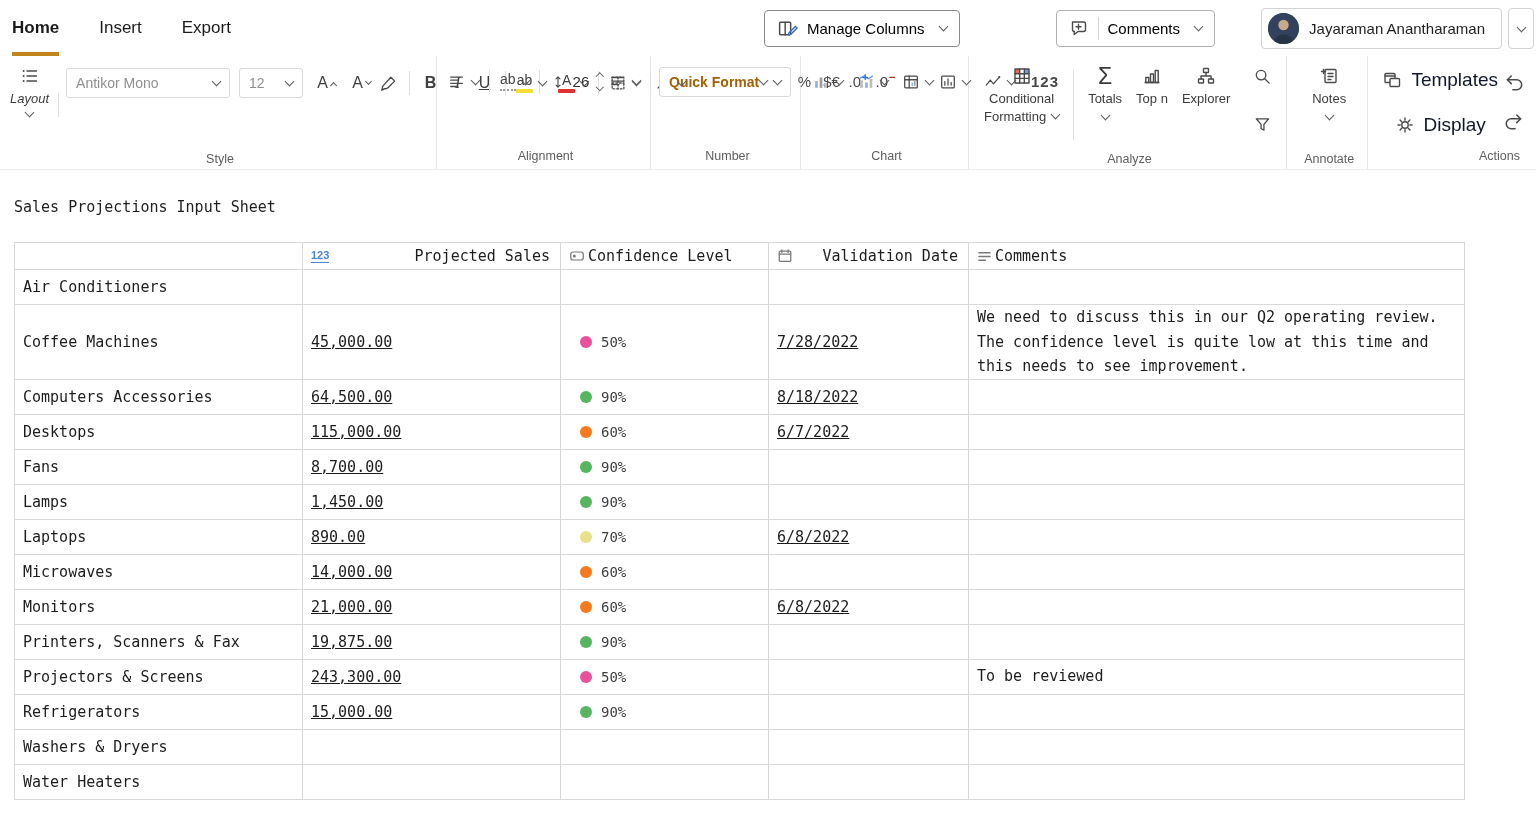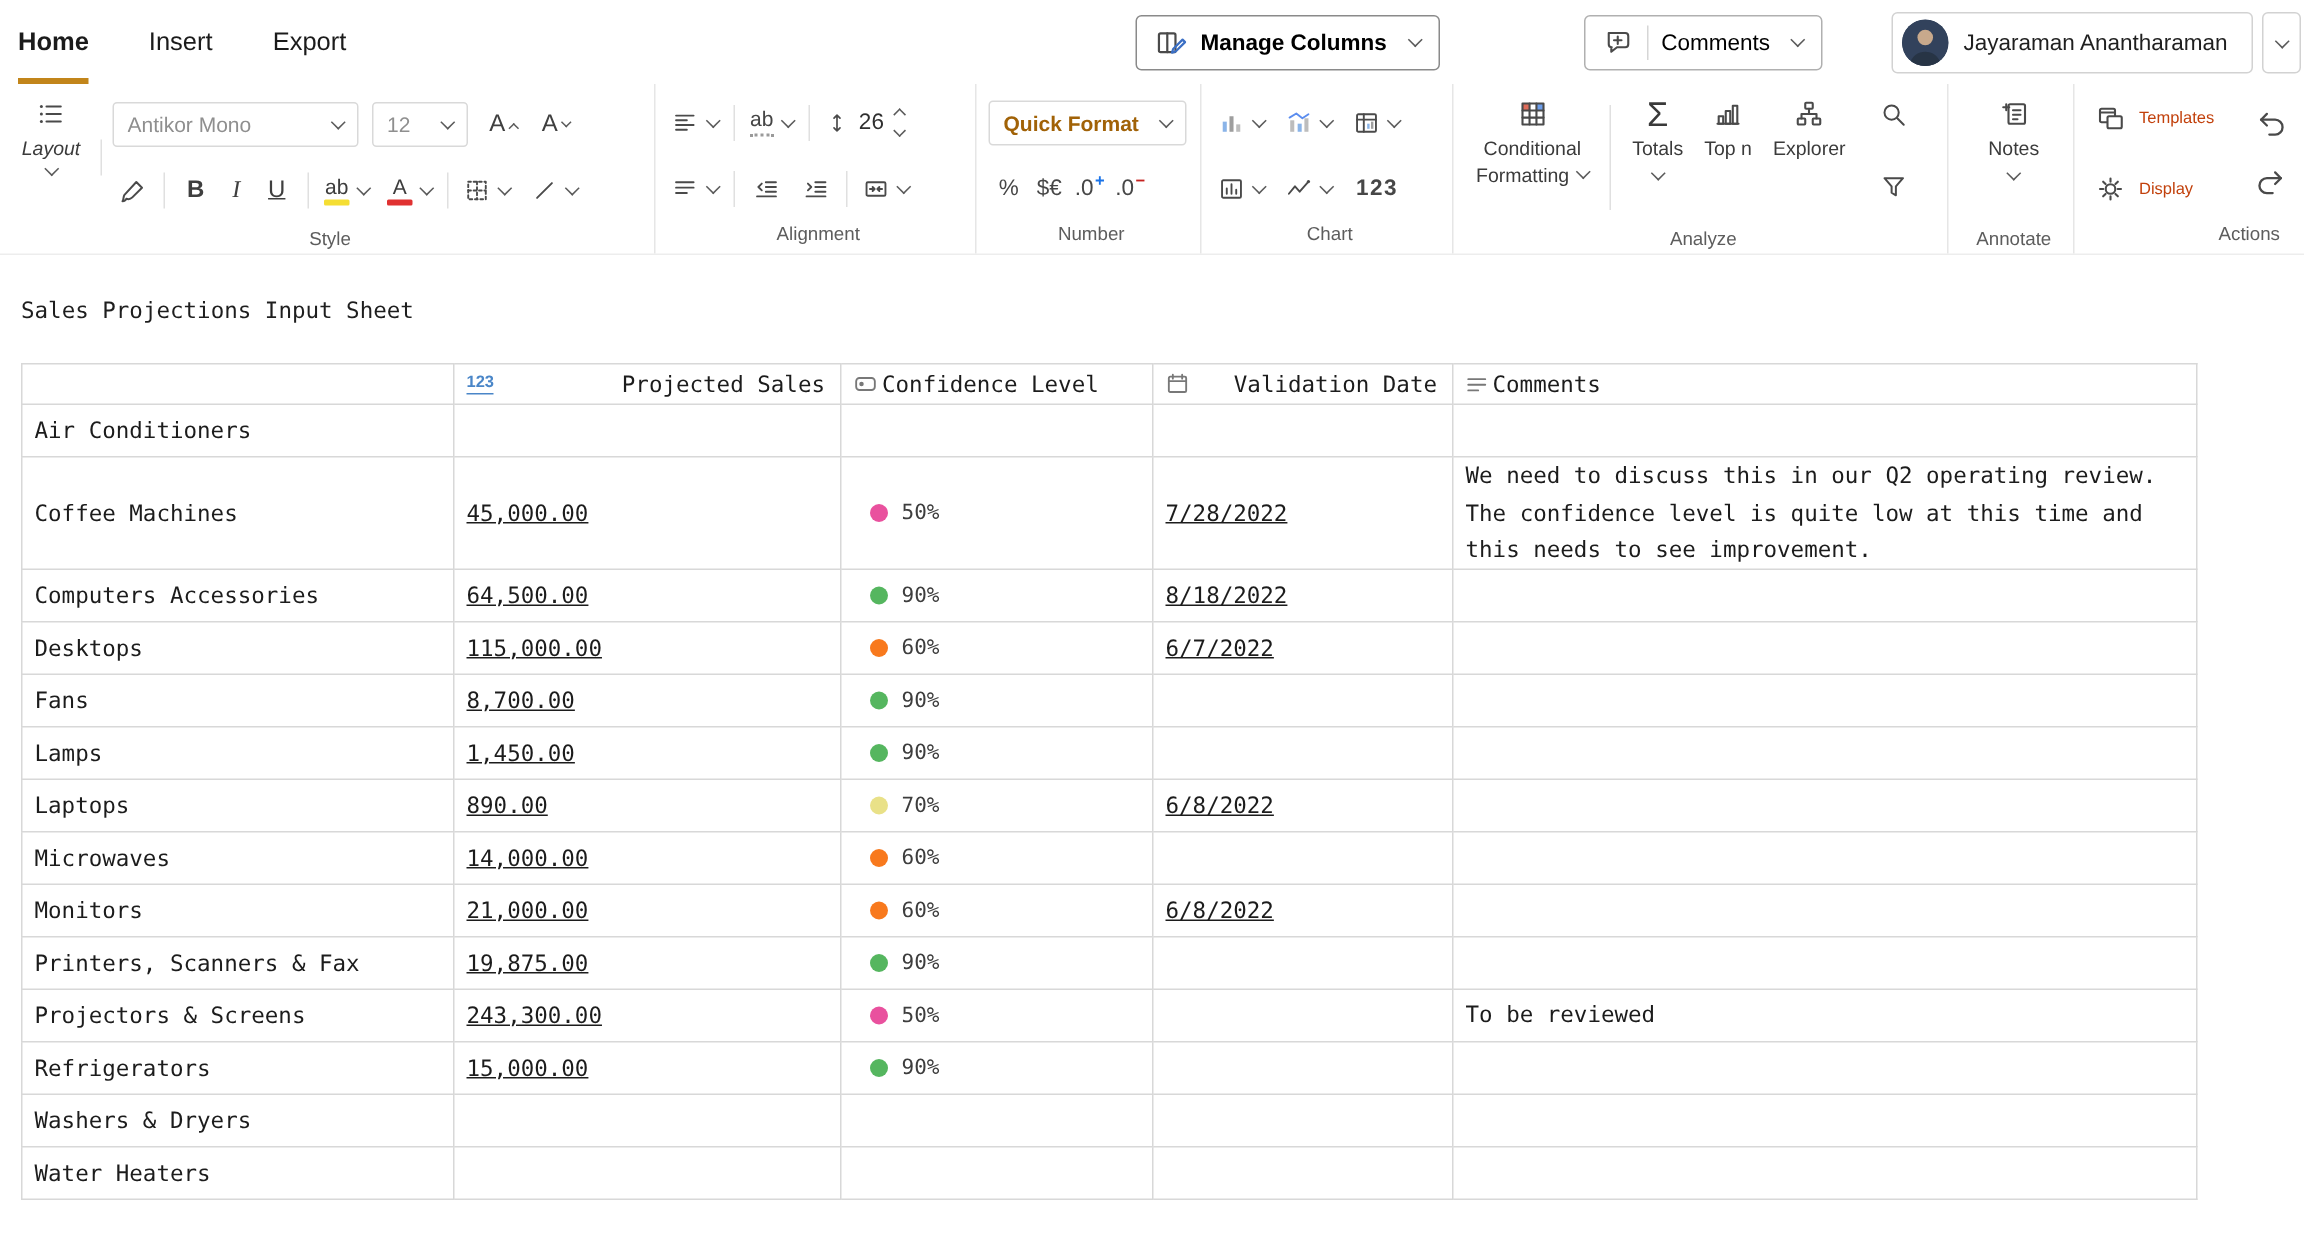--- a/index.html
+++ b/index.html
@@ -23,39 +23,39 @@
 
   
   .menubar{height:56px;display:flex;align-items:stretch;padding-left:12px;background:#fff;}
   .tabs{display:flex;gap:40px;}
   .tab{display:flex;align-items:center;font-size:17px;color:#1b1b1b;border-bottom:4px solid transparent;
        padding-top:4px;cursor:pointer;}
   .tab.active{font-weight:700;border-bottom-color:var(--accent);}
   .menubar-right{margin-left:auto;display:flex;align-items:center;}
   .btn-outline{display:flex;align-items:center;gap:9px;border:1px solid #8a8a8a;border-radius:4px;
        height:37px;padding:0 12px;font-size:15px;background:#fff;cursor:pointer;}
-  .mc-btn{font-weight:700;margin-right:96px;}
+  .mc-btn{font-weight:400;margin-right:96px;}
   .comments-btn{border-color:#b0b0b0;margin-right:46px;font-weight:400;}
   .btn-divider{width:1px;height:23px;background:#d6d6d6;}
   .account{display:flex;align-items:center;gap:10px;border:1px solid #d2d2d2;border-radius:4px;
        height:41px;padding:0 16px 0 6px;font-size:15px;cursor:pointer;}
   .avatar{width:31px;height:31px;border-radius:50%;background:#31415a;display:flex;align-items:center;justify-content:center;overflow:hidden;}
   .caretbox{width:26px;height:41px;border:1px solid #d2d2d2;border-radius:4px;display:flex;
        align-items:center;justify-content:center;margin:0 2px 0 6px;cursor:pointer;}
   .caretbox .chev{margin:-2px 0 0 0;}
 
   
   .ribbon{display:flex;height:114px;border-bottom:1px solid #ededed;}
   .rgroup{border-right:1px solid #e6e6e6;display:flex;flex-direction:column;padding:3px 4px 0 8px;}
   .rgroup:last-child{border-right:none;}
   .gcontent{flex:1;display:flex;align-items:center;}
   .glabel{font-size:12.5px;color:#5d5d5d;text-align:center;padding:1px 0 6px;}
   .g-style{width:437px;} .g-align{width:214px;} .g-number{width:150px;}
   .g-chart{width:168px;} .g-analyze{width:330px;} .g-annotate{width:84px;} .g-actions{flex:1;padding-right:6px;}
-  .stack{display:flex;flex-direction:column;justify-content:space-between;height:84px;flex:1;padding:2px 0;}
+  .stack{display:flex;justify-content:flex-start;height:84px;flex:1;padding:2px 0;}
   .rrow{display:flex;align-items:center;height:36px;}
   .minisep{width:1px;height:24px;background:#e0e0e0;margin:0 7px;flex:none;align-self:center;}
   .ibtn{display:flex;align-items:center;justify-content:center;min-width:27px;height:30px;
         padding:0 3px;border-radius:3px;color:#3f3f3f;cursor:pointer;}
   .g-b{font-weight:700;font-size:16px;} .g-i{font-style:italic;font-size:16px;font-family:"Liberation Serif",serif;}
   .g-u{text-decoration:underline;font-size:16px;}
   .gA{font-size:16px;font-weight:500;}
   .colstack{display:flex;flex-direction:column;align-items:center;line-height:1;}
   .coltxt{font-size:14px;color:#3d3d3d;}
   .colbar{width:17px;height:4px;margin-top:2px;border-radius:1px;}
@@ -73,21 +73,21 @@
   .dec sup{font-size:11px;font-weight:700;margin-left:1px;position:relative;top:-2px;}
   .dec .p{color:var(--plus);} .dec .m{color:var(--minus);}
   .bigbtn{display:flex;flex-direction:column;align-items:center;gap:4px;padding:7px 7px 2px;
         font-size:13px;color:#3b3b3b;border-radius:3px;cursor:pointer;height:92px;}
   .bigbtn .lbl{white-space:nowrap;line-height:1.35;}
   .withchev{display:flex;align-items:center;}
   .sigma{font-size:23px;line-height:20px;color:#3a3a3a;}
   .toolcol{display:flex;flex-direction:column;justify-content:space-between;height:82px;margin-left:12px;padding:2px 0;}
   .actions-inner{flex:1;display:flex;align-items:stretch;}
   .actions-left{display:flex;flex-direction:column;justify-content:space-between;padding:10px 0 12px;}
-  .action-row{display:flex;align-items:center;gap:9px;font-size:11px;color:#c2410c;cursor:pointer;}
+  .action-row{display:flex;align-items:center;gap:9px;font-size:19px;color:#0f172a;cursor:pointer;justify-content:center;}
   .actions-right{margin-left:auto;display:flex;flex-direction:column;justify-content:space-between;padding:8px 2px 12px;}
 
   
   .sheet{padding:28px 0 0 14px;}
   .sheet-title{font-family:"DejaVu Sans Mono",monospace;font-size:15px;color:#1e1e1e;}
   .grid{margin-top:26px;border-collapse:collapse;table-layout:fixed;width:1450px;
         font-family:"DejaVu Sans Mono",monospace;font-size:15px;color:#1c1c1c;}
   .grid th,.grid td{border:1px solid #d8d8d8;padding:0 8px;font-weight:400;text-align:left;vertical-align:middle;}
   .grid th{height:27px;}
   .grid td{height:35px;}

